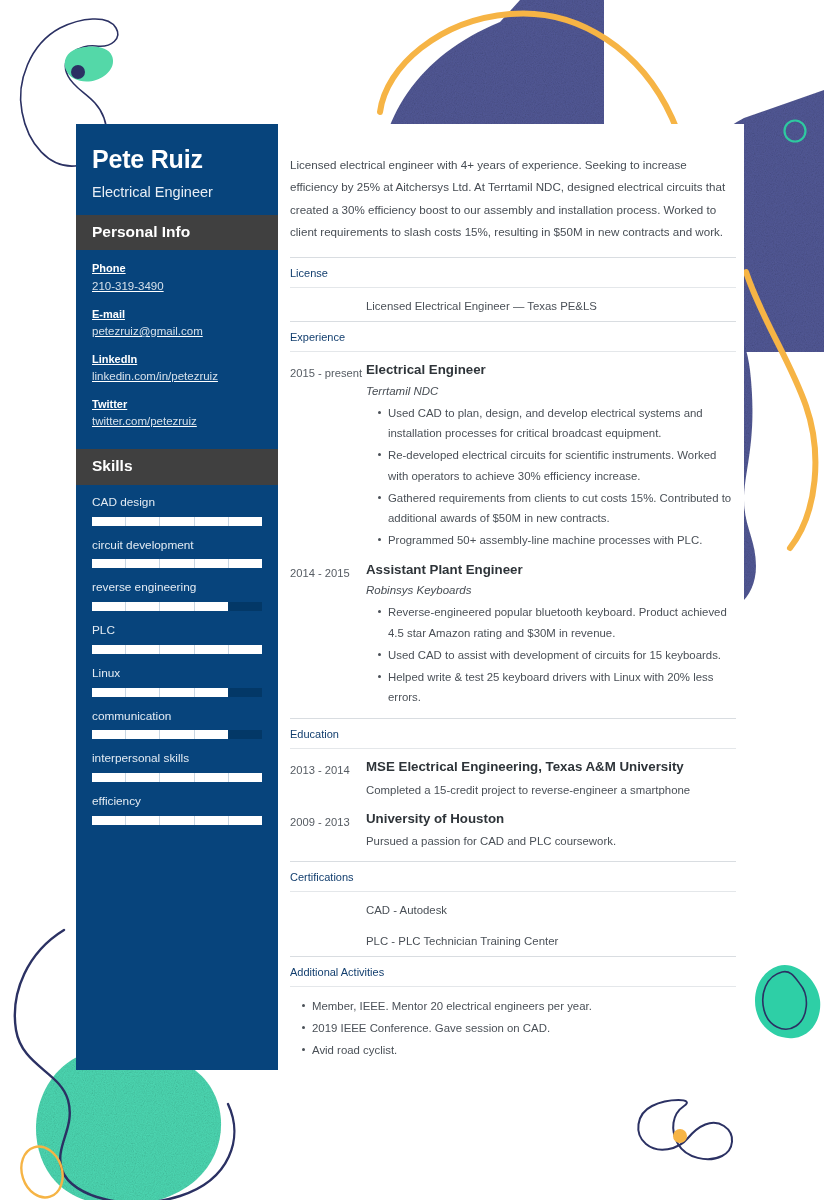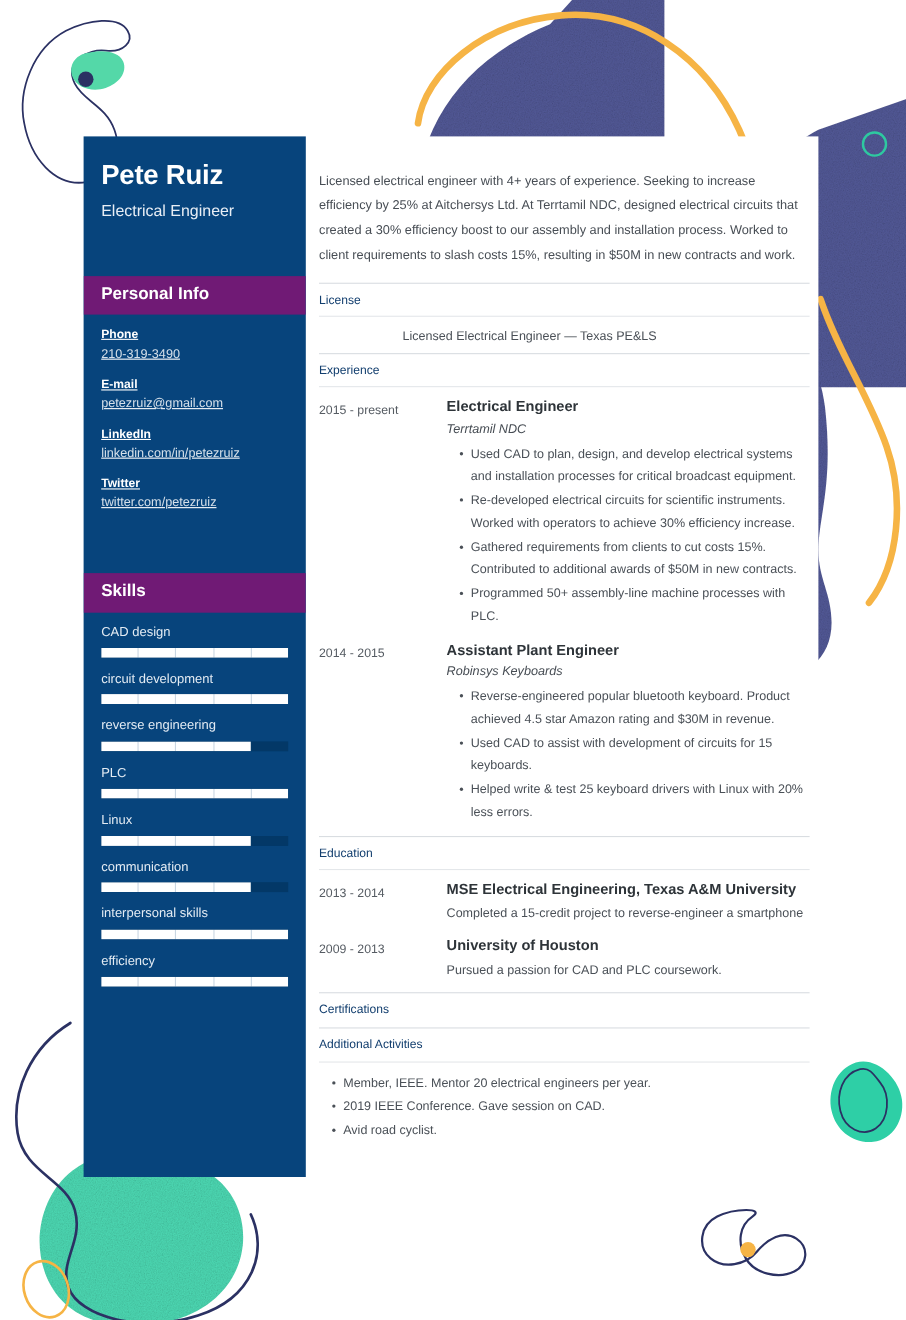--- a/index.html
+++ b/index.html
@@ -75,27 +75,26 @@
     color: #ffffff;
   }
   .job-title {
     font-size: 14.5px;
     font-weight: normal;
     color: #e8eef5;
     margin: 0;
     line-height: 1.2;
   }
   .side-head {
-    background: #701a75;
+    background: #404040;
     color: #ffffff;
     font-size: 15.5px;
     font-weight: bold;
     padding: 8px 16px 9px 16px;
     line-height: 1.2;
-    margin-top: 36px;
   }
   .side-body {
     padding: 11px 16px 18px 16px;
     text-decoration: underline;
   }
   .contact-label {
     font-size: 11px;
     font-weight: bold;
     color: #ffffff;
     margin: 0 0 3px 0;
@@ -174,21 +173,20 @@
     line-height: 1.2;
   }
   .section-body {
     border-top: 1px solid #e4e7ea;
     padding-top: 9px;
   }
 
   .entry {
     display: flex;
     margin-bottom: 9px;
-    gap: 40px;
   }
   .entry-date {
     width: 76px;
     flex: 0 0 76px;
     font-size: 11.2px;
     color: #565c63;
     line-height: 1.85;
     padding-top: 2px;
   }
   .entry-main {
@@ -522,20 +520,24 @@
             <h3 class="entry-title">University of Houston</h3>
             <p class="entry-desc">Pursued a passion for CAD and PLC coursework.</p>
           </div>
         </div>
 
       </div>
     </section>
 
     <section class="section">
       <h2 class="section-title">Certifications</h2>
+      <div class="section-body">
+        <p class="plain-line">CAD - Autodesk</p>
+        <p class="plain-line">PLC - PLC Technician Training Center</p>
+      </div>
     </section>
 
     <section class="section">
       <h2 class="section-title">Additional Activities</h2>
       <div class="section-body">
         <ul class="bullets indent-list">
           <li>Member, IEEE. Mentor 20 electrical engineers per year.</li>
           <li>2019 IEEE Conference. Gave session on CAD.</li>
           <li>Avid road cyclist.</li>
         </ul>

